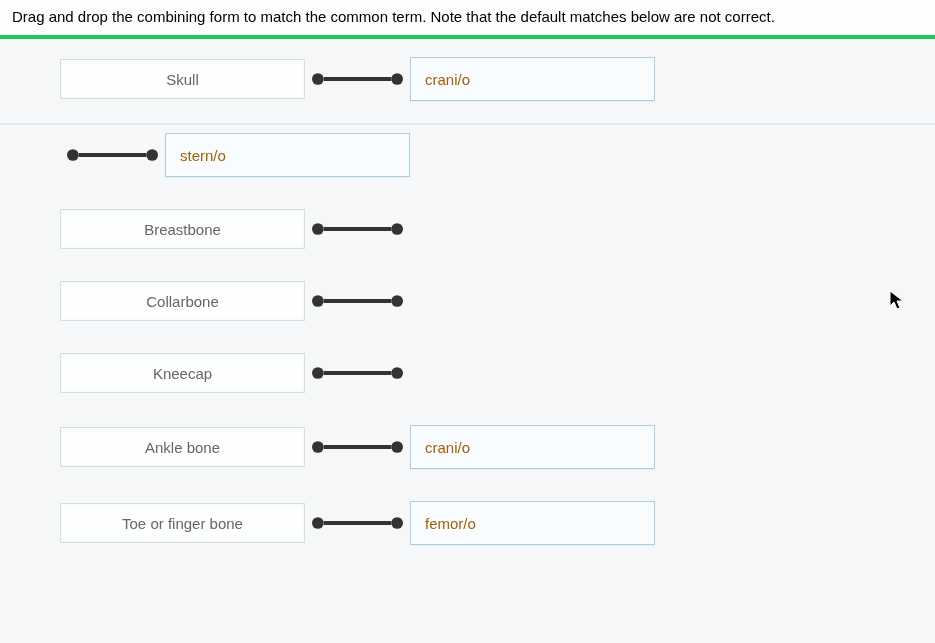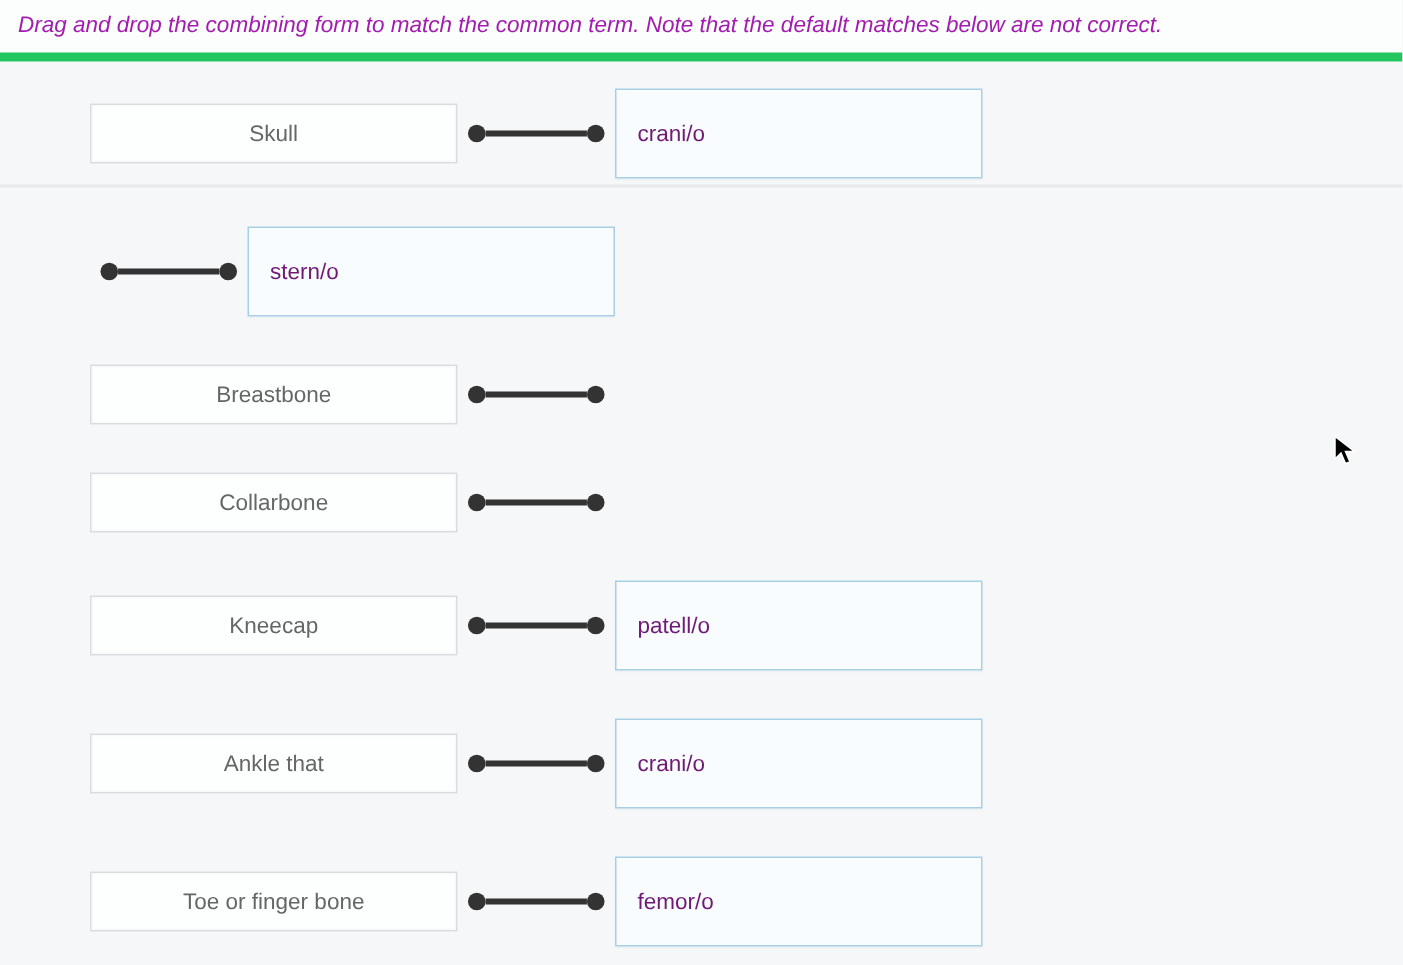--- a/index.html
+++ b/index.html
@@ -11,24 +11,23 @@
       font-family: Arial, Helvetica, sans-serif;
       background: #f5f7f8;
       width: 935px;
       height: 643px;
       overflow: hidden;
       position: relative;
     }
     .instruction {
       padding: 8px 12px 10px 12px;
       font-size: 15px;
-      color: #a21caf;
-      border-bottom: 6px solid #22c55e;
+      color: #000000;
+      border-bottom: 4px solid #22c55e;
       background: #fcfdfd;
-      font-style: italic;
     }
     .content {
       padding: 18px 12px 0 12px;
     }
     .divider-line {
       position: absolute;
       left: 0;
       right: 0;
       top: 123px;
       height: 2px;
@@ -57,28 +56,28 @@
       display: flex;
       align-items: center;
       justify-content: center;
       padding: 0 6px;
     }
     .connector svg {
       display: block;
     }
     .right-box {
       width: 245px;
-      height: 60px;
+      height: 44px;
       border: 1px solid #a9cfe4;
       background: #f8fcfe;
       display: flex;
       align-items: center;
       padding-left: 14px;
       font-size: 15px;
-      color: #701a75;
+      color: #a16207;
       cursor: grab;
       box-shadow: 0 1px 1px rgba(0,0,0,0.04);
     }
     .cursor {
       position: absolute;
       right: 30px;
       top: 290px;
       font-size: 18px;
       color: #111;
       pointer-events: none;
@@ -140,25 +139,24 @@
 
   <div class="row">
     <div class="left-box">Kneecap</div>
     <div class="connector">
       <svg width="95" height="14" viewBox="0 0 95 14">
           <circle cx="7" cy="7" r="6" fill="#333"></circle>
           <line x1="13" y1="7" x2="82" y2="7" stroke="#333" stroke-width="4"></line>
           <circle cx="88" cy="7" r="6" fill="#333"></circle>
         </svg>
     </div>
-    <div class="right-box">patell/o</div>
   </div>
 
   <div class="row">
-    <div class="left-box">Ankle that</div>
+    <div class="left-box">Ankle bone</div>
     <div class="connector">
       <svg width="95" height="14" viewBox="0 0 95 14">
           <circle cx="7" cy="7" r="6" fill="#333"></circle>
           <line x1="13" y1="7" x2="82" y2="7" stroke="#333" stroke-width="4"></line>
           <circle cx="88" cy="7" r="6" fill="#333"></circle>
         </svg>
     </div>
     <div class="right-box">crani/o</div>
   </div>
 

